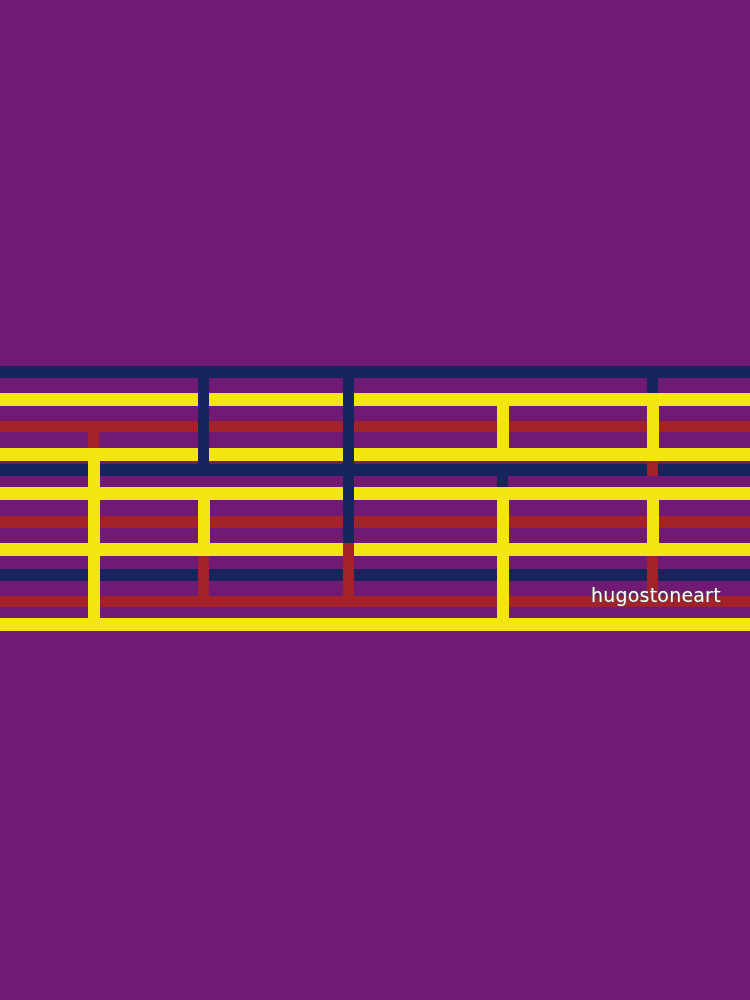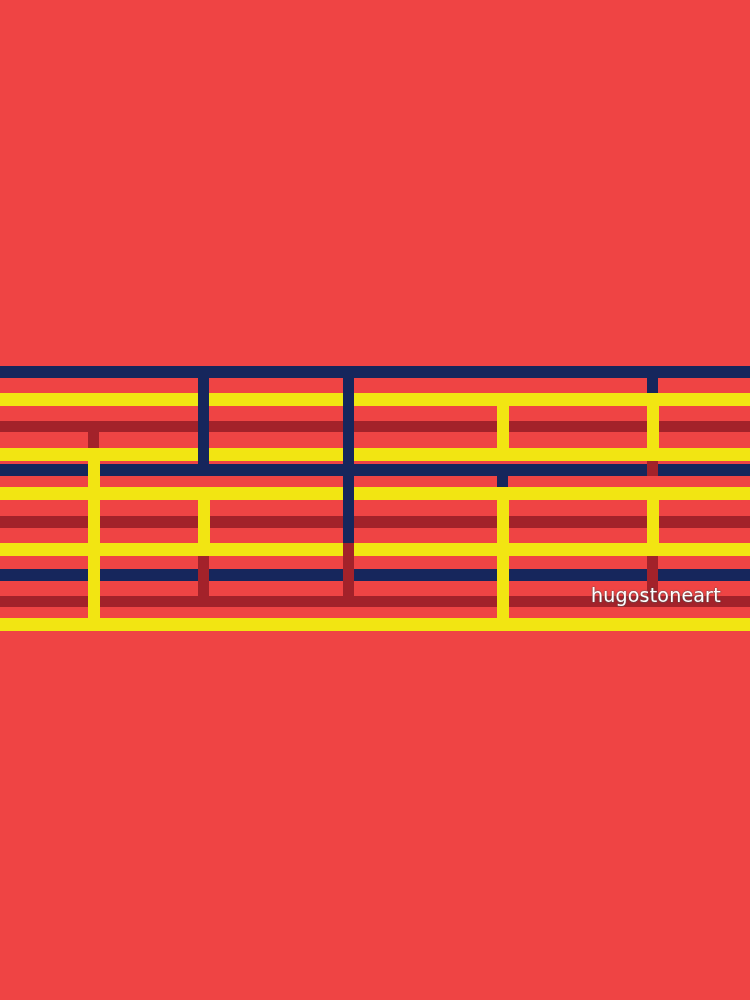--- a/index.html
+++ b/index.html
@@ -41,21 +41,21 @@
        1px 0px 1px rgba(90,90,90,0.35),
       -1px 0px 1px rgba(90,90,90,0.35),
        0px -1px 1px rgba(90,90,90,0.35);
     white-space: nowrap;
     user-select: none;
   }
 </style>
 </head>
 <body>
 
-<div id="artboard" style="width: 750px; height: 1000px; background: #ef4444;">
+<div id="artboard" style="width: 750px; height: 1000px; background: #701a75;">
   <div class="canvas-area" id="canvas" style="width: 750px; height: 1000px;">
       <div class="stroke" style="left: 0px; top: 366px; width: 750px; height: 12px; background: rgb(22, 38, 92);"></div>
       <div class="stroke" style="left: 0px; top: 393px; width: 750px; height: 13px; background: rgb(242, 229, 18);"></div>
       <div class="stroke" style="left: 0px; top: 421px; width: 750px; height: 11px; background: rgb(163, 34, 42);"></div>
       <div class="stroke" style="left: 0px; top: 448px; width: 750px; height: 13px; background: rgb(242, 229, 18);"></div>
       <div class="stroke" style="left: 0px; top: 464px; width: 750px; height: 12px; background: rgb(22, 38, 92);"></div>
       <div class="stroke" style="left: 0px; top: 487px; width: 750px; height: 13px; background: rgb(242, 229, 18);"></div>
       <div class="stroke" style="left: 0px; top: 516px; width: 750px; height: 12px; background: rgb(163, 34, 42);"></div>
       <div class="stroke" style="left: 0px; top: 543px; width: 750px; height: 13px; background: rgb(242, 229, 18);"></div>
       <div class="stroke" style="left: 0px; top: 569px; width: 750px; height: 12px; background: rgb(22, 38, 92);"></div>

